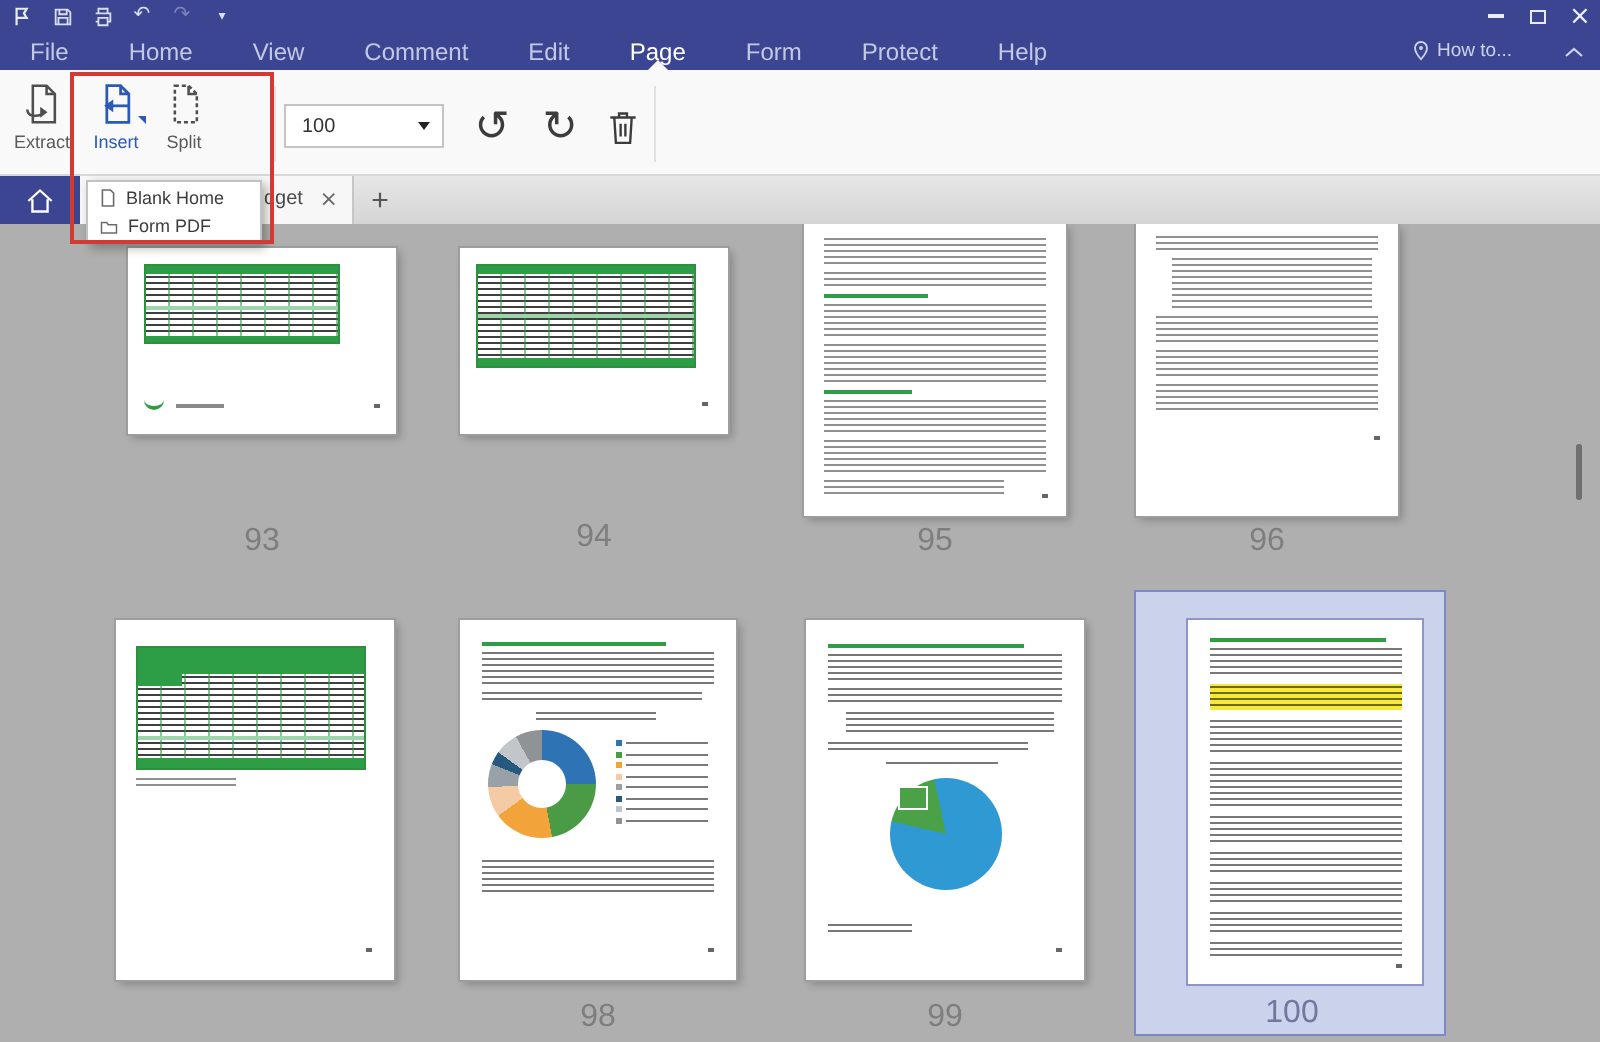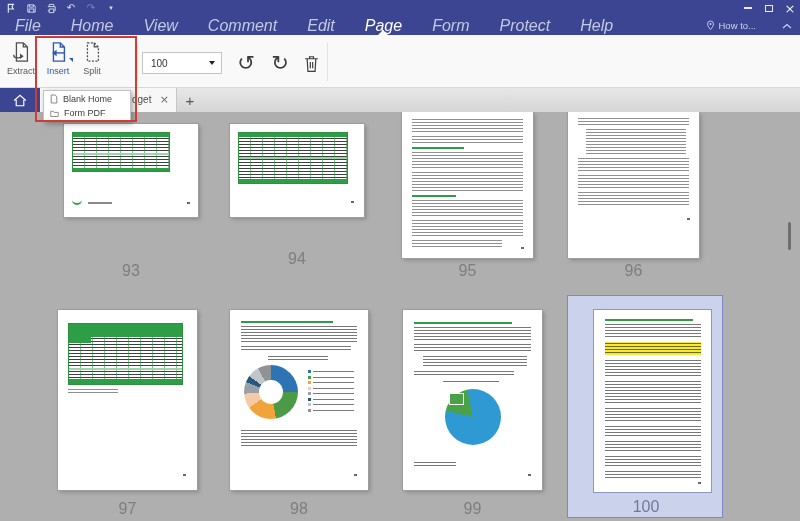--- a/index.html
+++ b/index.html
@@ -16,21 +16,21 @@
   .glyph.dim { color:#7b84bb; }
   .win-title { position:absolute; left:0; right:0; text-align:center; color:#dfe3f5; font-size:9px; letter-spacing:.2px; pointer-events:none; }
   .winctl { position:absolute; right:4px; top:0; height:16px; display:flex; align-items:center; gap:9px; }
   .wc { display:flex; align-items:center; justify-content:center; width:12px; height:12px; cursor:default; }
   .wc-min i { display:block; width:8px; height:2px; background:#e8ebf8; }
   .wc-max i { display:block; width:8px; height:7px; border:1.5px solid #e8ebf8; }
   .wc-close::before { content:"×"; color:#eef0fa; font-size:13px; line-height:1; font-family:"DejaVu Sans",sans-serif; }
 
   
   .menubar { position:absolute; top:16px; left:0; right:0; height:19px; background:#3b4591; display:flex; align-items:center; }
-  .menu-item { position:relative; color:#c3c9e4; font-size:16px; padding:0 15px; height:100%; display:flex; align-items:center; cursor:default;font-style:italic; }
+  .menu-item { position:relative; color:#c3c9e4; font-size:12px; padding:0 15px; height:100%; display:flex; align-items:center; cursor:default; }
   .menu-item.active { color:#ffffff; }
   .caret-up { position:absolute; bottom:0; left:50%; margin-left:-5px; width:0; height:0; border-left:5px solid transparent; border-right:5px solid transparent; border-bottom:5px solid #f9f9f9; }
   .menubar-right { margin-left:auto; display:flex; align-items:center; gap:26px; padding-right:8px; }
   .howto { display:flex; align-items:center; gap:4px; color:#cdd3ec; font-size:9.5px; }
   .chevup { display:flex; align-items:center; }
 
   
   .ribbon { position:absolute; top:35px; left:0; right:0; height:53px; background:#f9f9f9; border-bottom:1px solid #d8d8d8; }
   .tool { position:absolute; top:5px; width:34px; height:44px; display:flex; flex-direction:column; align-items:center; justify-content:flex-start; cursor:default; }
   .tool .ticon { width:22px; height:24px; position:relative; }
@@ -293,21 +293,21 @@
     <div class="thumb" style="left:568px;top:0;width:131px;height:146px;">
       <div class="tl light" style="left:10px;top:6px;width:111px;height:8px;"></div>
       <div class="tl light" style="left:18px;top:17px;width:100px;height:26px;"></div>
       <div class="tl light" style="left:10px;top:46px;width:111px;height:14px;"></div>
       <div class="tl light" style="left:10px;top:63px;width:111px;height:14px;"></div>
       <div class="tl light" style="left:10px;top:80px;width:111px;height:14px;"></div>
       <span class="dot" style="right:9px;bottom:38px;"></span>
     </div>
 
     <div class="pnum" style="left:64px;top:150px;width:134px;">93</div>
-    <div class="pnum" style="left:230px;top:138px;width:134px;text-align:center;">94</div>
+    <div class="pnum" style="left:230px;top:148px;width:134px;text-align:center;">94</div>
     <div class="pnum" style="left:402px;top:150px;width:131px;">95</div>
     <div class="pnum" style="left:568px;top:150px;width:131px;">96</div>
 
     <div class="thumb" style="left:58px;top:198px;width:139px;height:180px;">
       <div class="tbl" style="left:10px;top:13px;width:115px;height:62px;">
         <div class="hd" style="height:13px;"></div>
         <div style="position:absolute;top:0;left:0;width:22px;height:19px;background:#2e9e46;"></div>
         <div class="midrow" style="top:44px;height:2px;"></div>
         <div class="ft" style="height:5px;"></div>
       </div>
@@ -365,21 +365,20 @@
       <div class="tl" style="left:11px;top:34px;width:117px;height:8px;"></div>
       <div class="tl" style="left:20px;top:46px;width:104px;height:11px;"></div>
       <div class="tl" style="left:11px;top:61px;width:100px;height:5px;"></div>
       <div class="tl" style="left:40px;top:71px;width:56px;height:2px;"></div>
       <div class="pie" style="left:42px;top:79px;width:56px;height:56px;"></div>
       <div class="pielabel" style="left:46px;top:83px;width:15px;height:12px;"></div>
       <div class="tl" style="left:11px;top:152px;width:42px;height:5px;"></div>
       <span class="dot" style="right:11px;bottom:14px;"></span>
     </div>
 
-    <div class="pnum" style="left:58px;top:388px;width:139px;">97</div>
     <div class="pnum" style="left:230px;top:388px;width:138px;">98</div>
     <div class="pnum" style="left:403px;top:388px;width:139px;">99</div>
 
     <div class="selection">
       <div class="thumb" style="left:26px;top:14px;width:117px;height:182px;box-shadow:0 0 0 1px #8d96c4;">
         <span class="gh" style="left:11px;top:9px;width:88px;height:2px;"></span>
         <div class="tl" style="left:11px;top:14px;width:96px;height:14px;"></div>
         <div class="hl" style="left:11px;top:32px;width:96px;height:13px;"></div>
         <div class="tl" style="left:11px;top:50px;width:96px;height:17px;"></div>
         <div class="tl" style="left:11px;top:71px;width:96px;height:23px;"></div>

